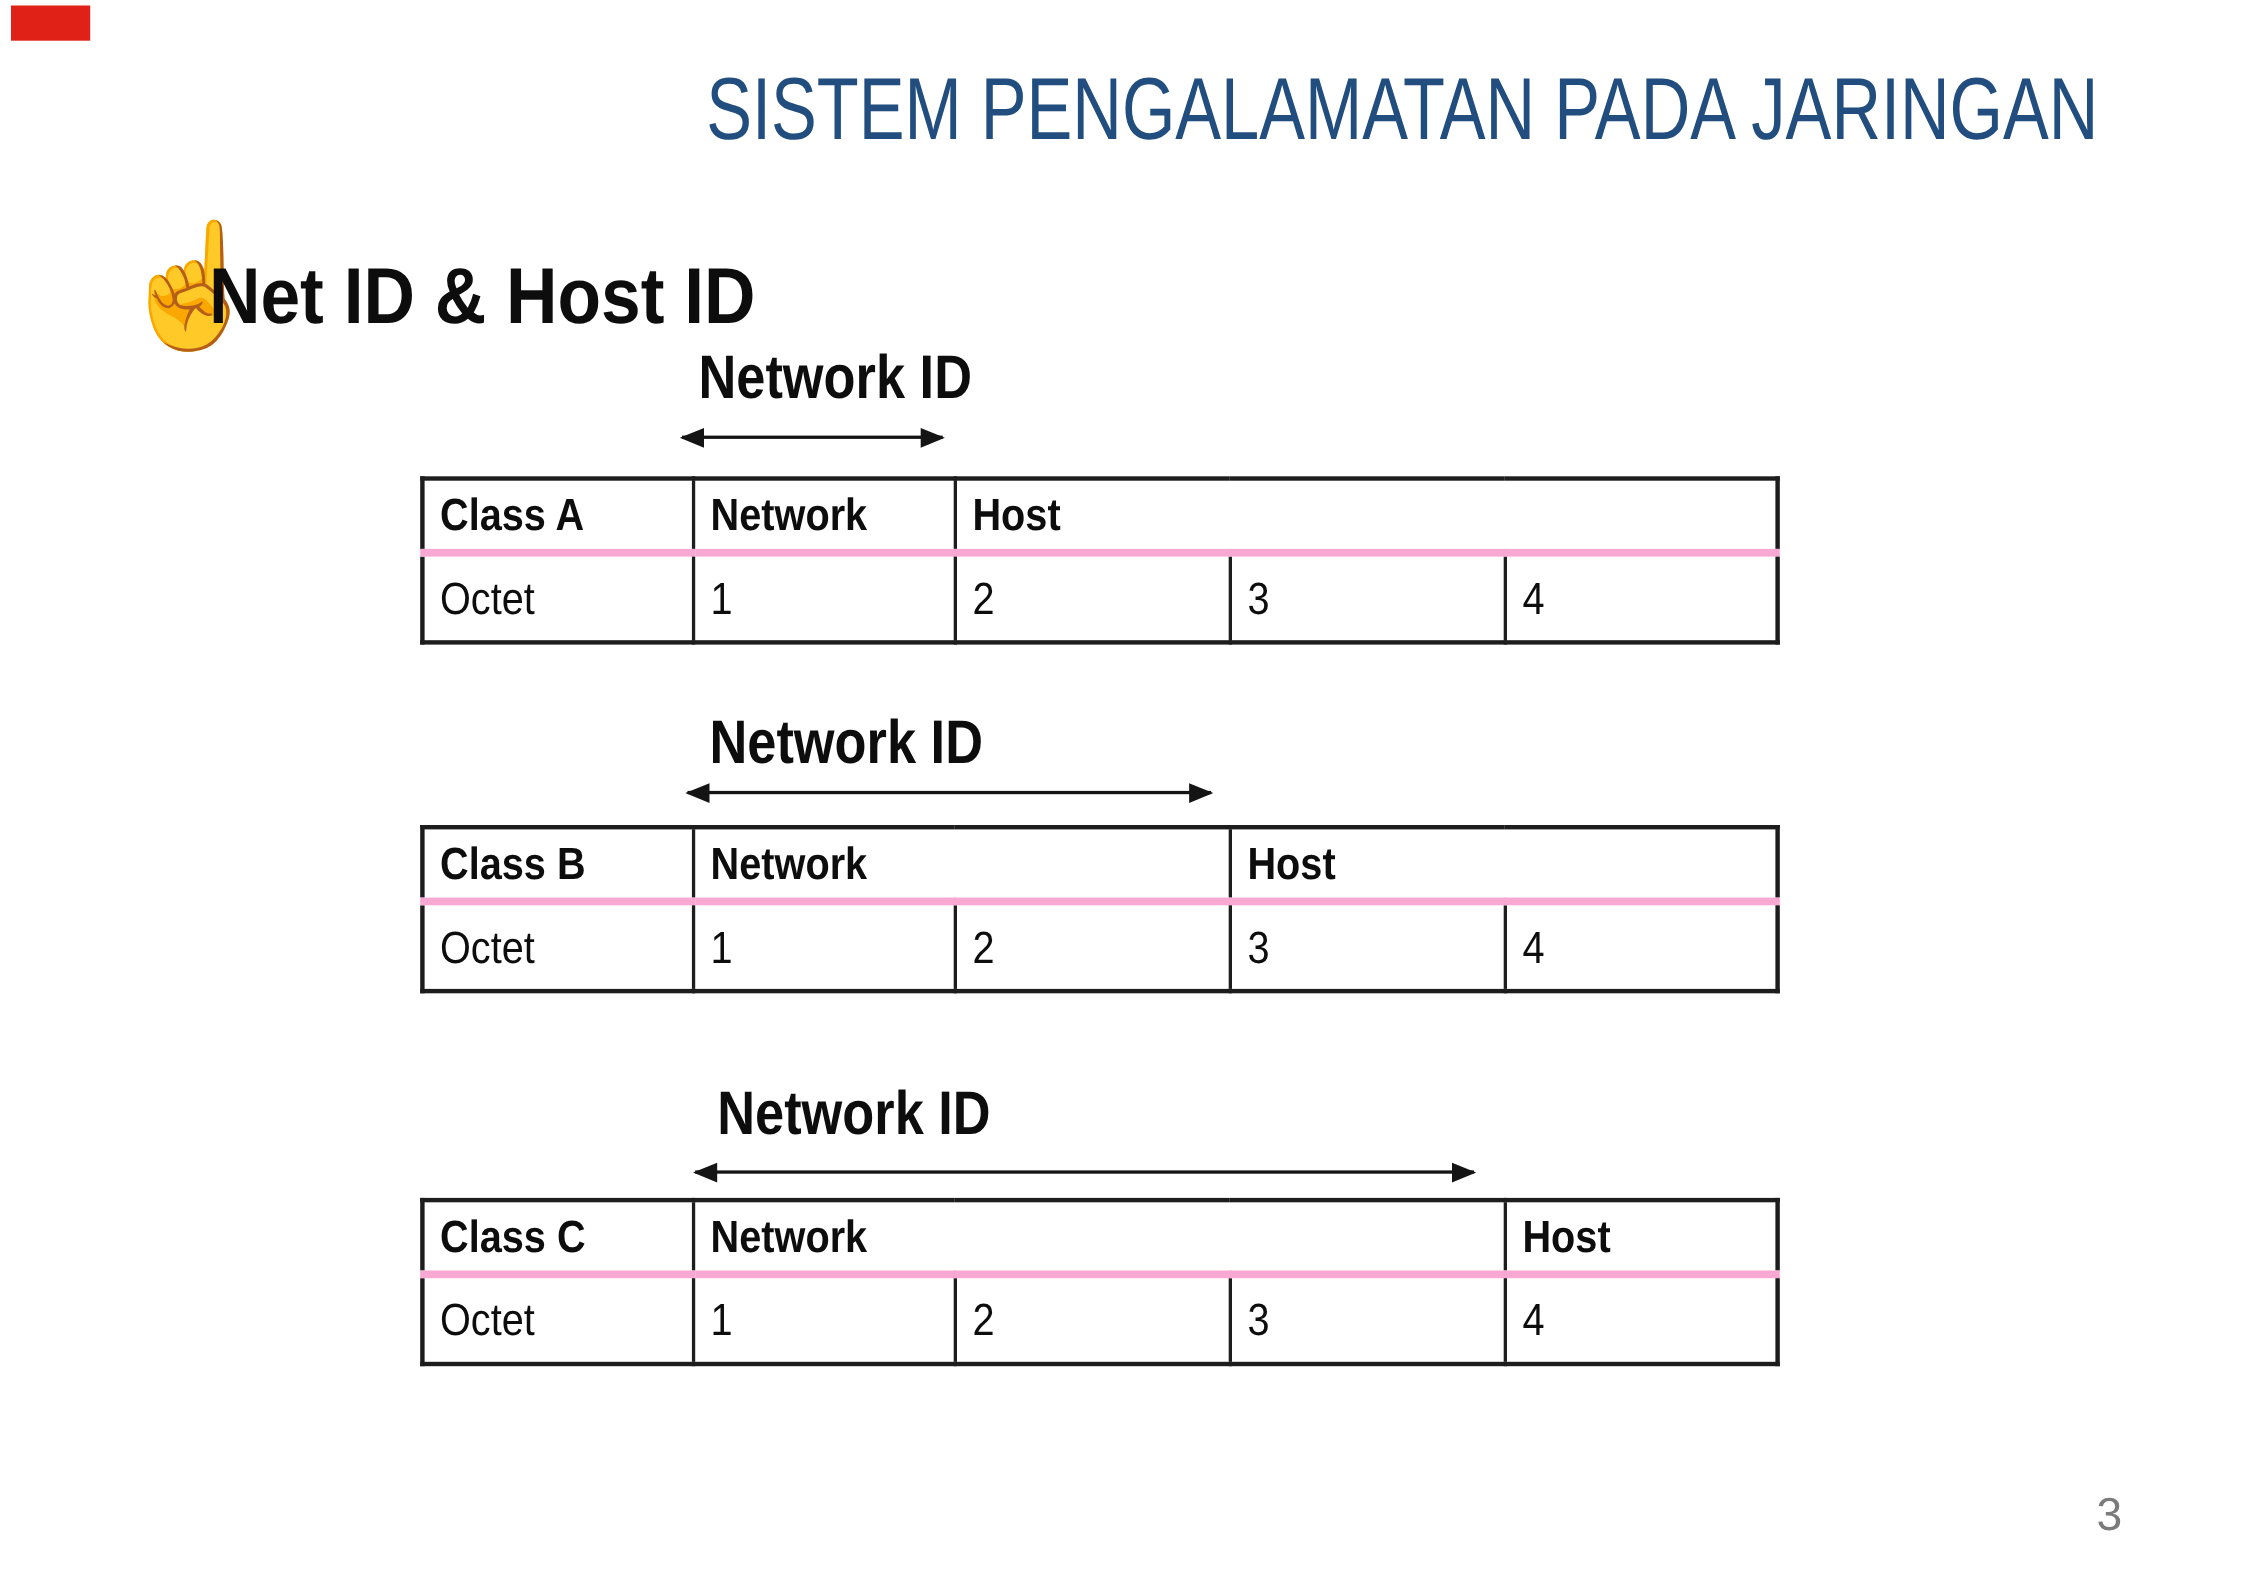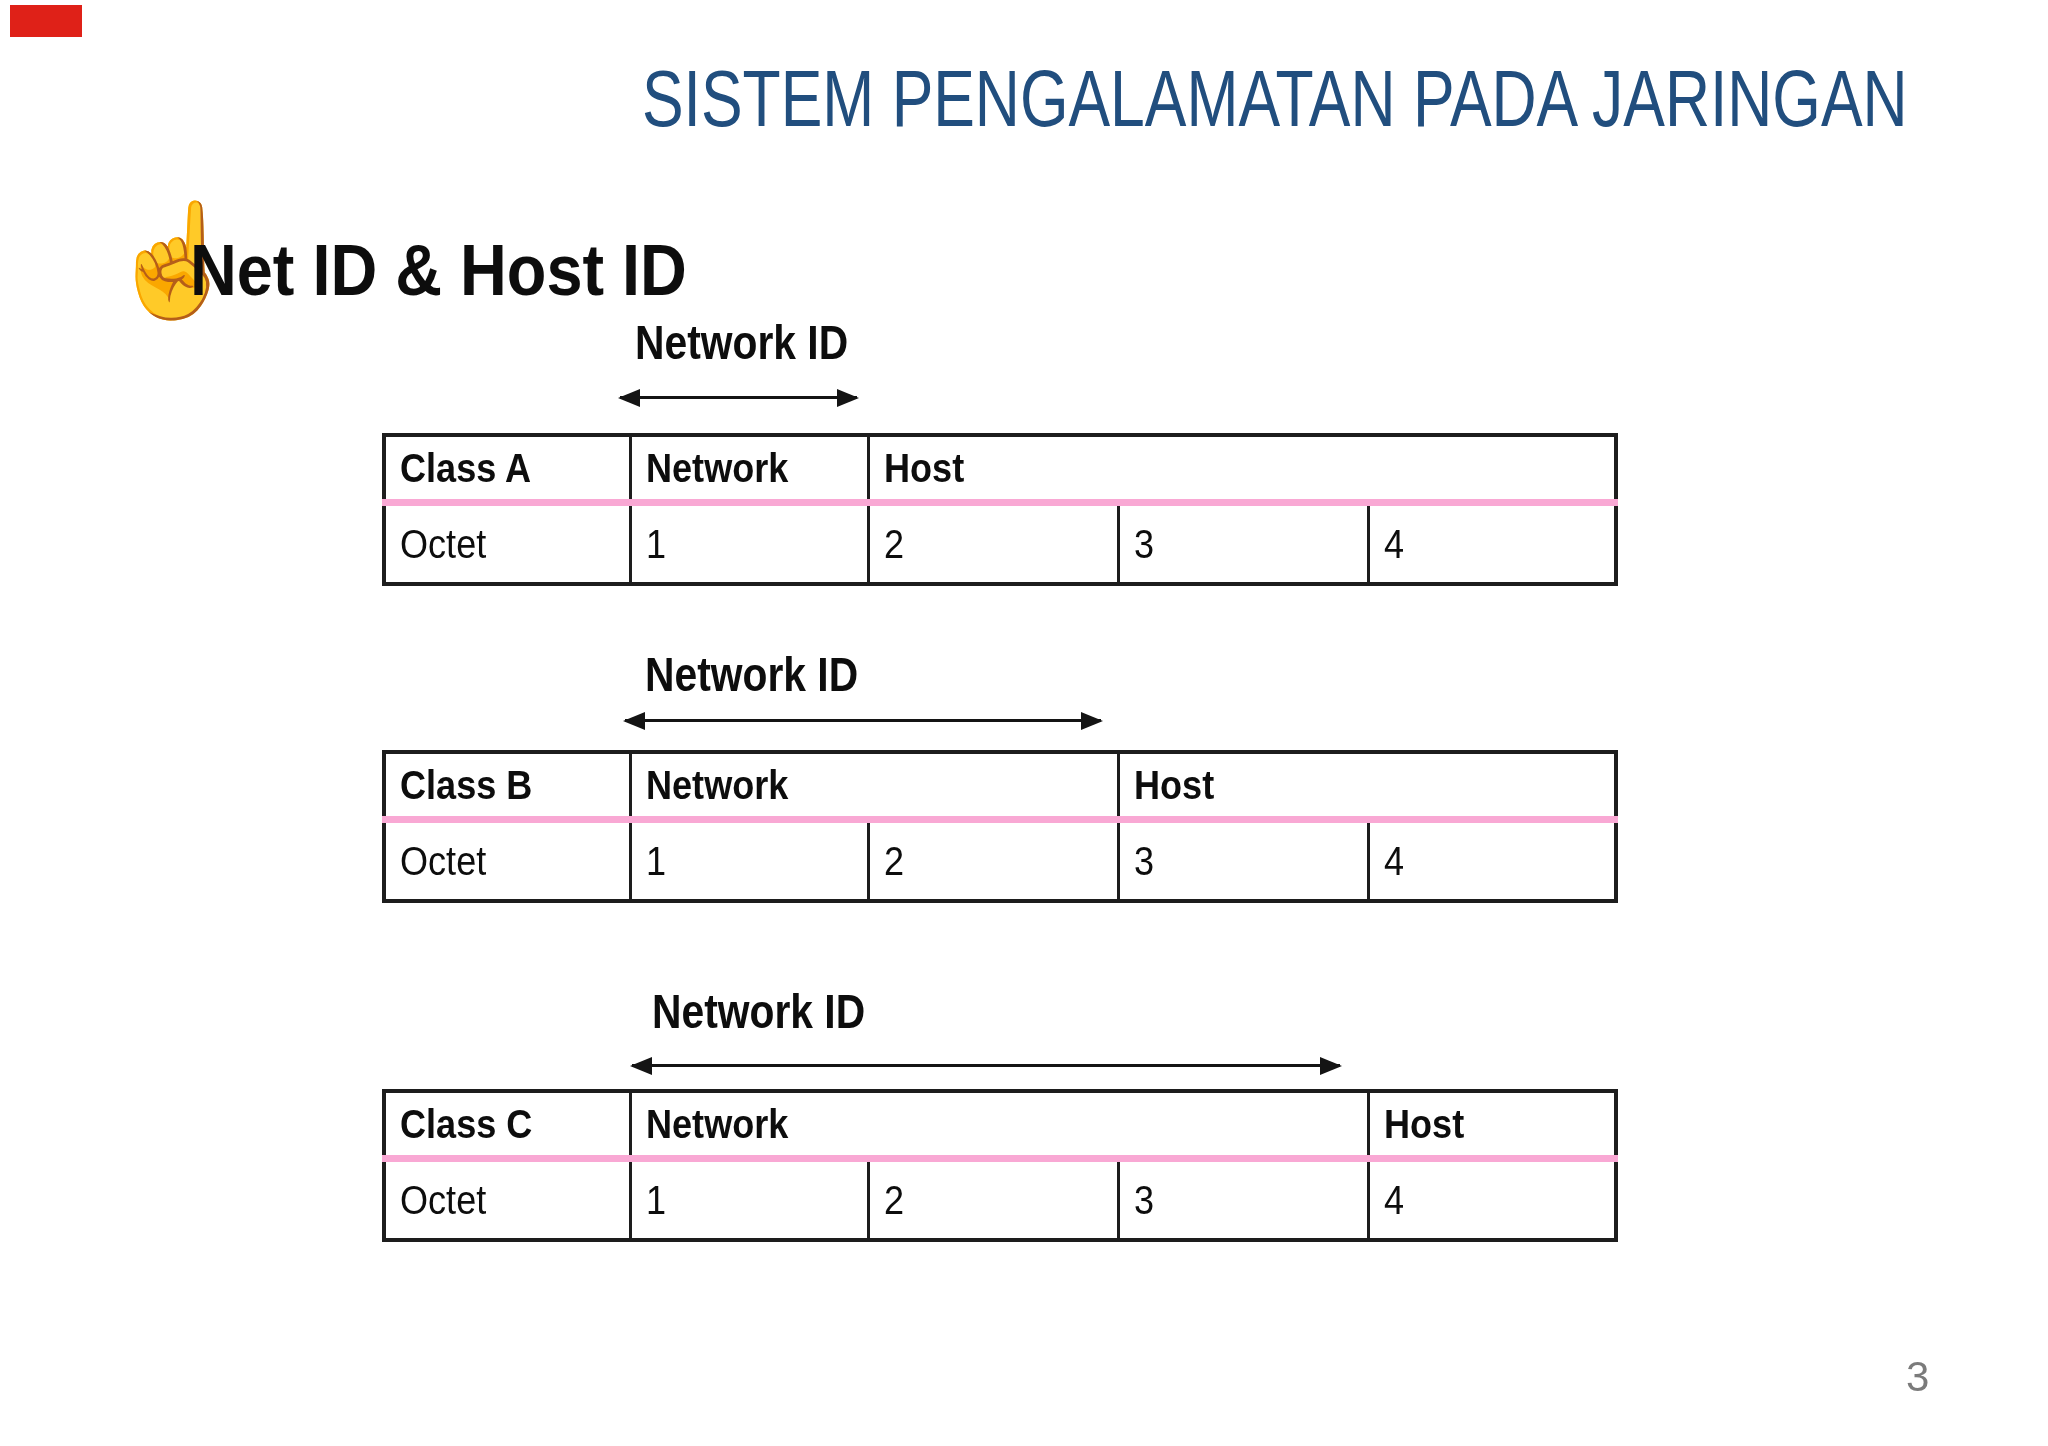--- a/index.html
+++ b/index.html
@@ -19,21 +19,21 @@
   .marker { left:10px; top:5px; width:72px; height:32px; background:#df2118; }
 
   .title {
     left:642px; top:59px; font-size:80px; line-height:80px;
     font-weight:400; color:#214e7e; letter-spacing:0;
   }
 
   .hand { left:106px; top:205px; font-size:110px; line-height:110px; color:#111; }
   .heading { left:190px; top:224px; font-size:72px; line-height:92px; font-weight:700; }
 
-  .netid-label { font-size:48px; line-height:48px; font-weight:700; }
+  .netid-label { font-size:56px; line-height:48px; font-weight:700; }
 
   .harrow { position:absolute; height:3px; background:#141414; }
   .harrow::before, .harrow::after {
     content:""; position:absolute; top:50%; transform:translateY(-50%);
     border-style:solid;
   }
   .harrow::before {
     left:-2px;
     border-width:9px 22px 9px 0;
     border-color:transparent #141414 transparent transparent;

